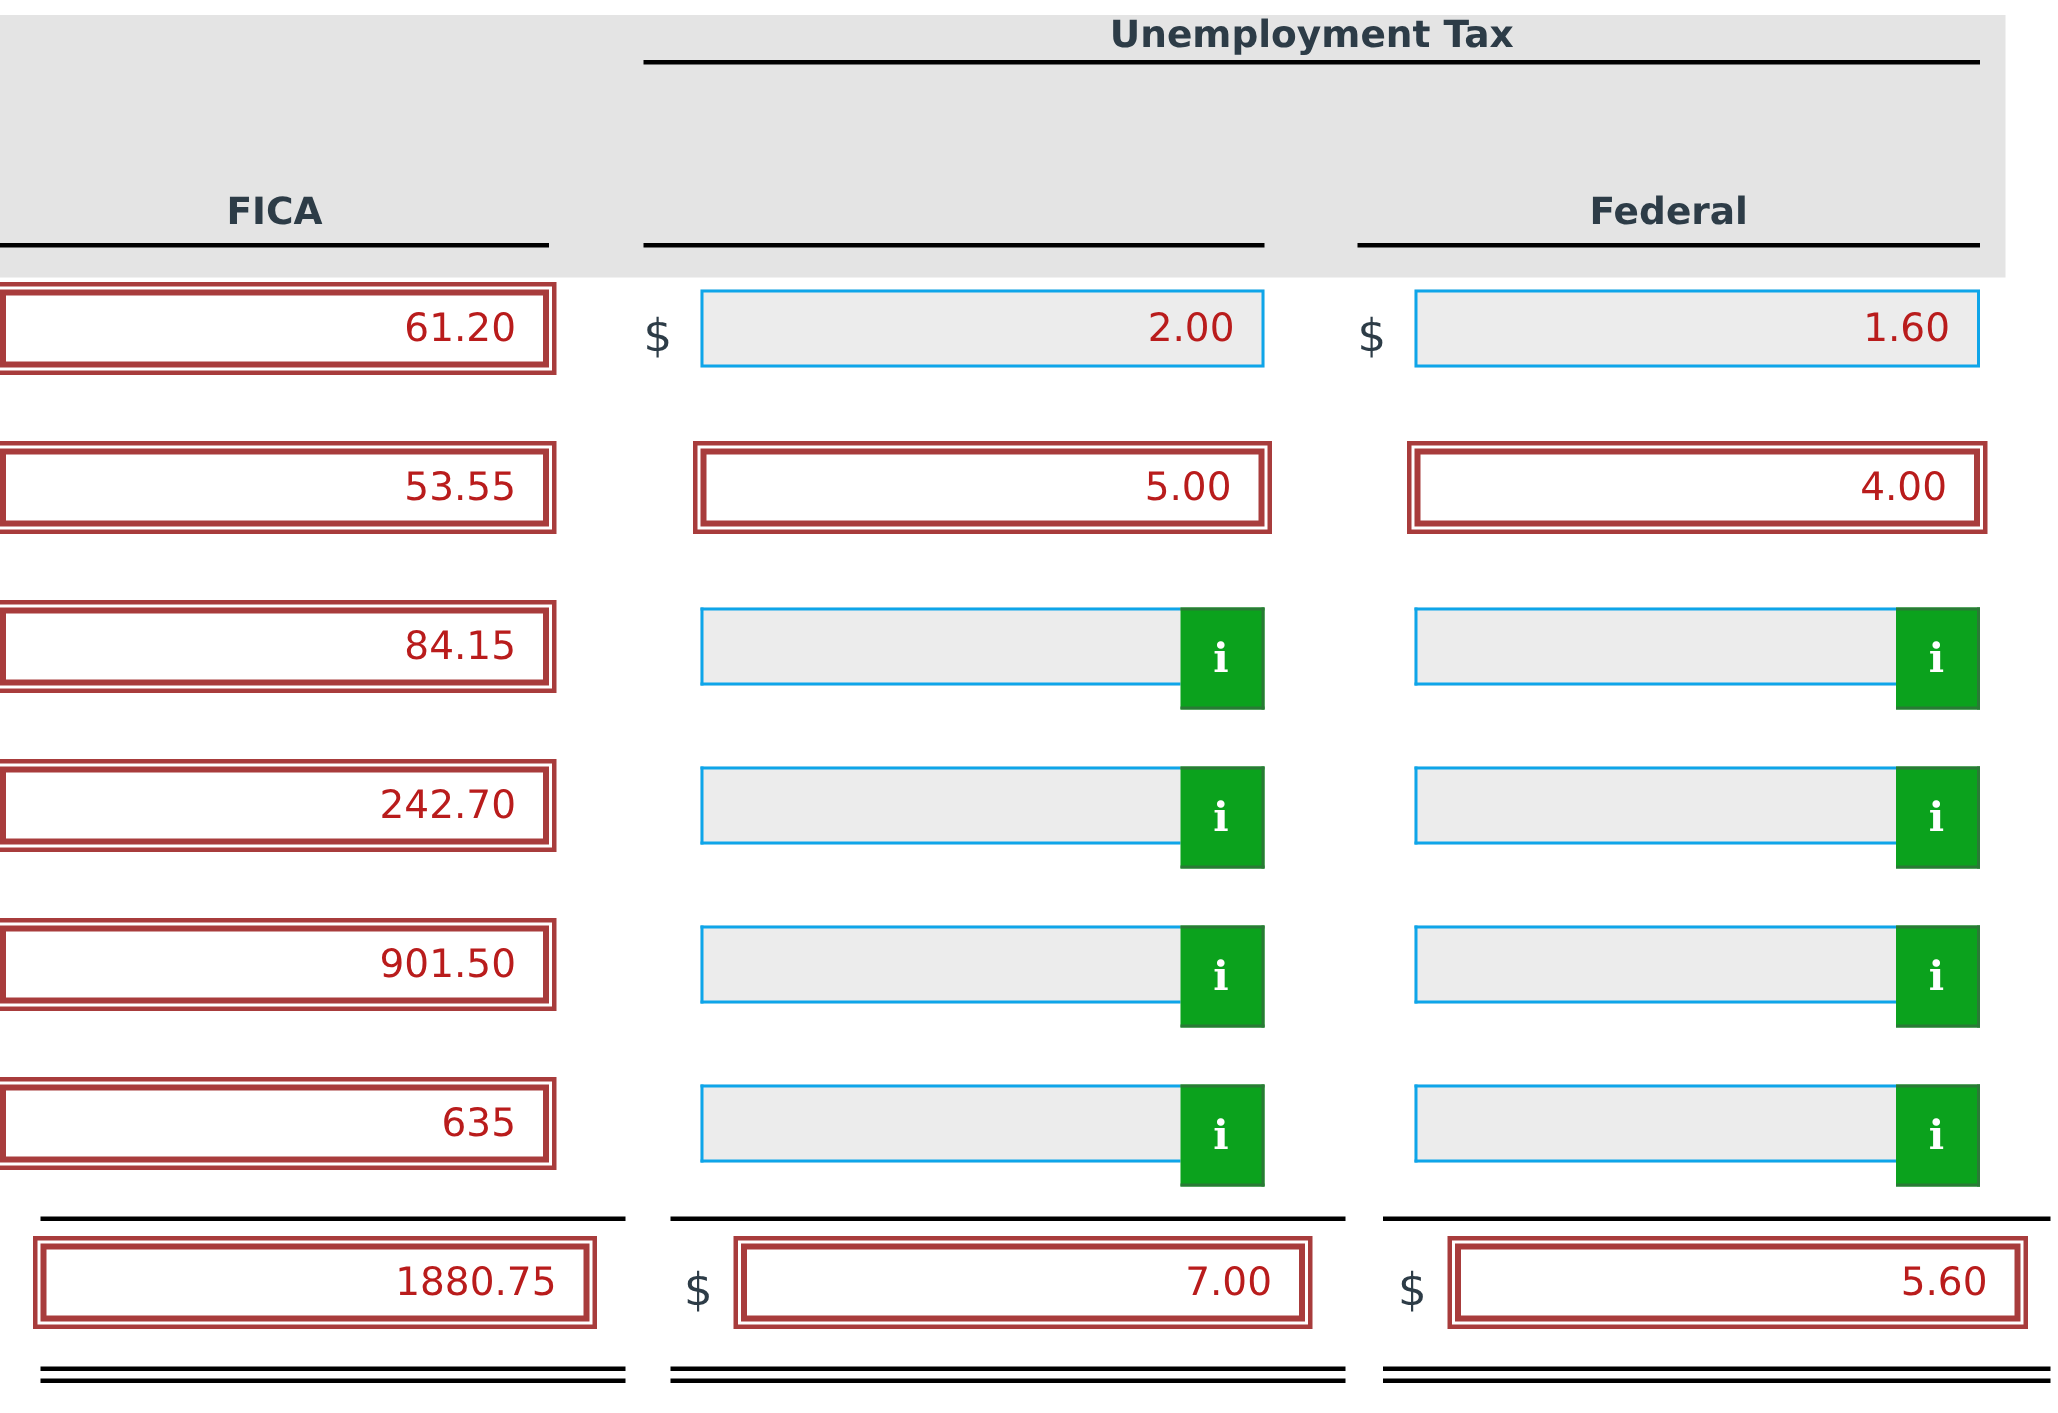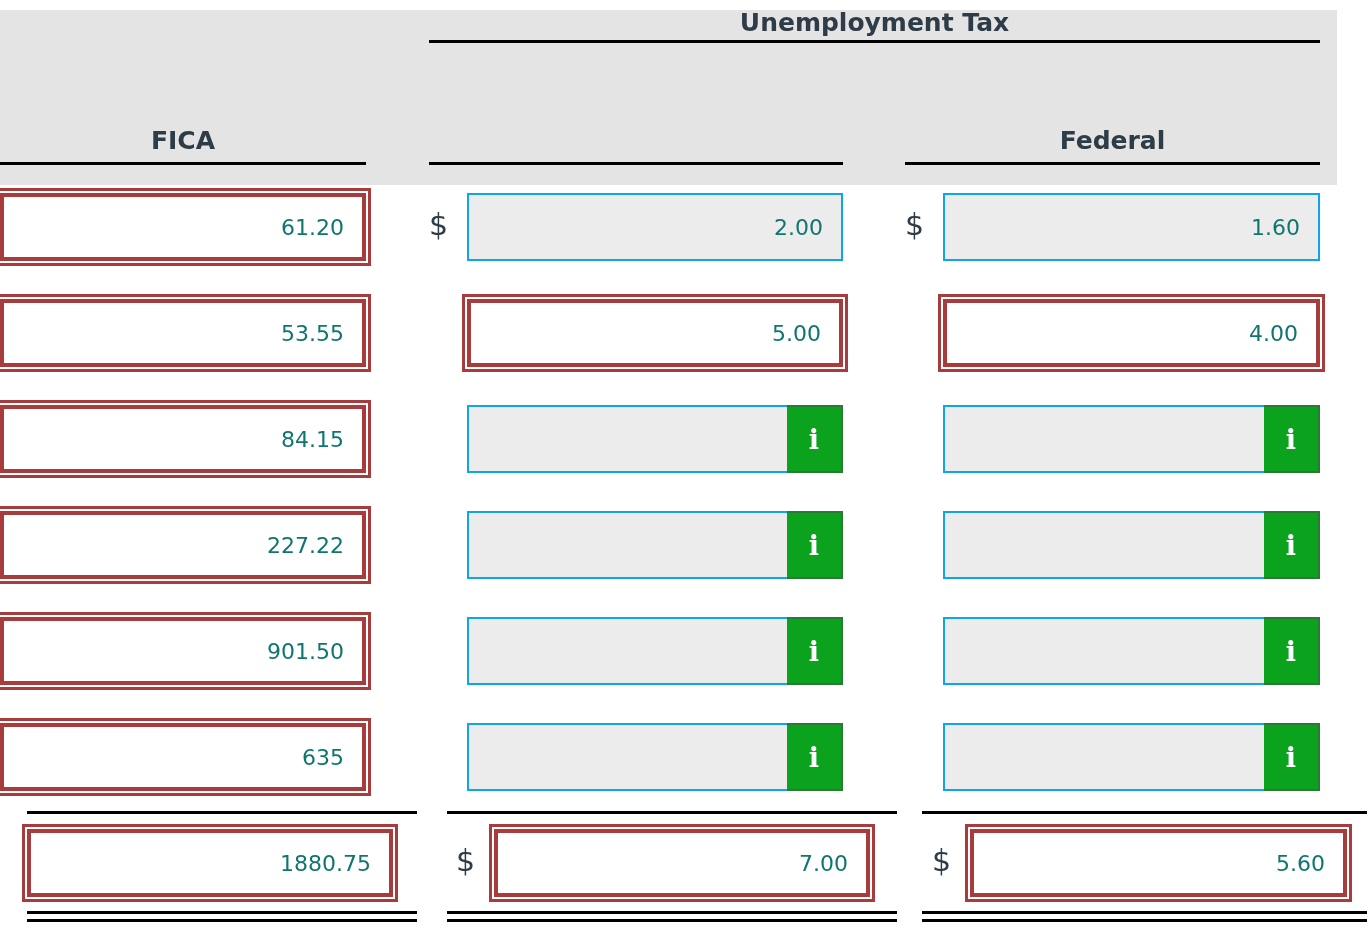--- a/index.html
+++ b/index.html
@@ -112,23 +112,23 @@
     position: relative;
   }
 
   .field {
     flex: 1 1 auto;
     box-sizing: border-box;
     display: flex;
     align-items: center;
     justify-content: flex-end;
     padding: 0 18px 0 10px;
-    font-size: 22px;
-    color: #0f766e;
-    height: 68px;
+    font-size: 26px;
+    color: #b91c1c;
+    height: 52px;
   }
 
   
   .field.bad {
     background: #ffffff;
     border: 4px solid #a83c3c;
     outline: 3px solid #a83c3c;
     outline-offset: 2px;
     box-shadow: 0 0 0 2px #ffffff inset;
   }
@@ -247,21 +247,21 @@
         <span class="dollar hidden">$</span>
         <div class="field-wrap">
           <div class="field ok with-btn"></div>
           <div class="info-btn">i</div>
         </div>
       </div>
     </div>
     <div class="row">
       <div class="cell cell-fica">
         <div class="field-wrap">
-          <div class="field bad">227.22</div>
+          <div class="field bad">242.70</div>
         </div>
       </div>
       <div class="cell cell-state">
         <span class="dollar hidden">$</span>
         <div class="field-wrap">
           <div class="field ok with-btn"></div>
           <div class="info-btn">i</div>
         </div>
       </div>
       <div class="cell cell-fed">

